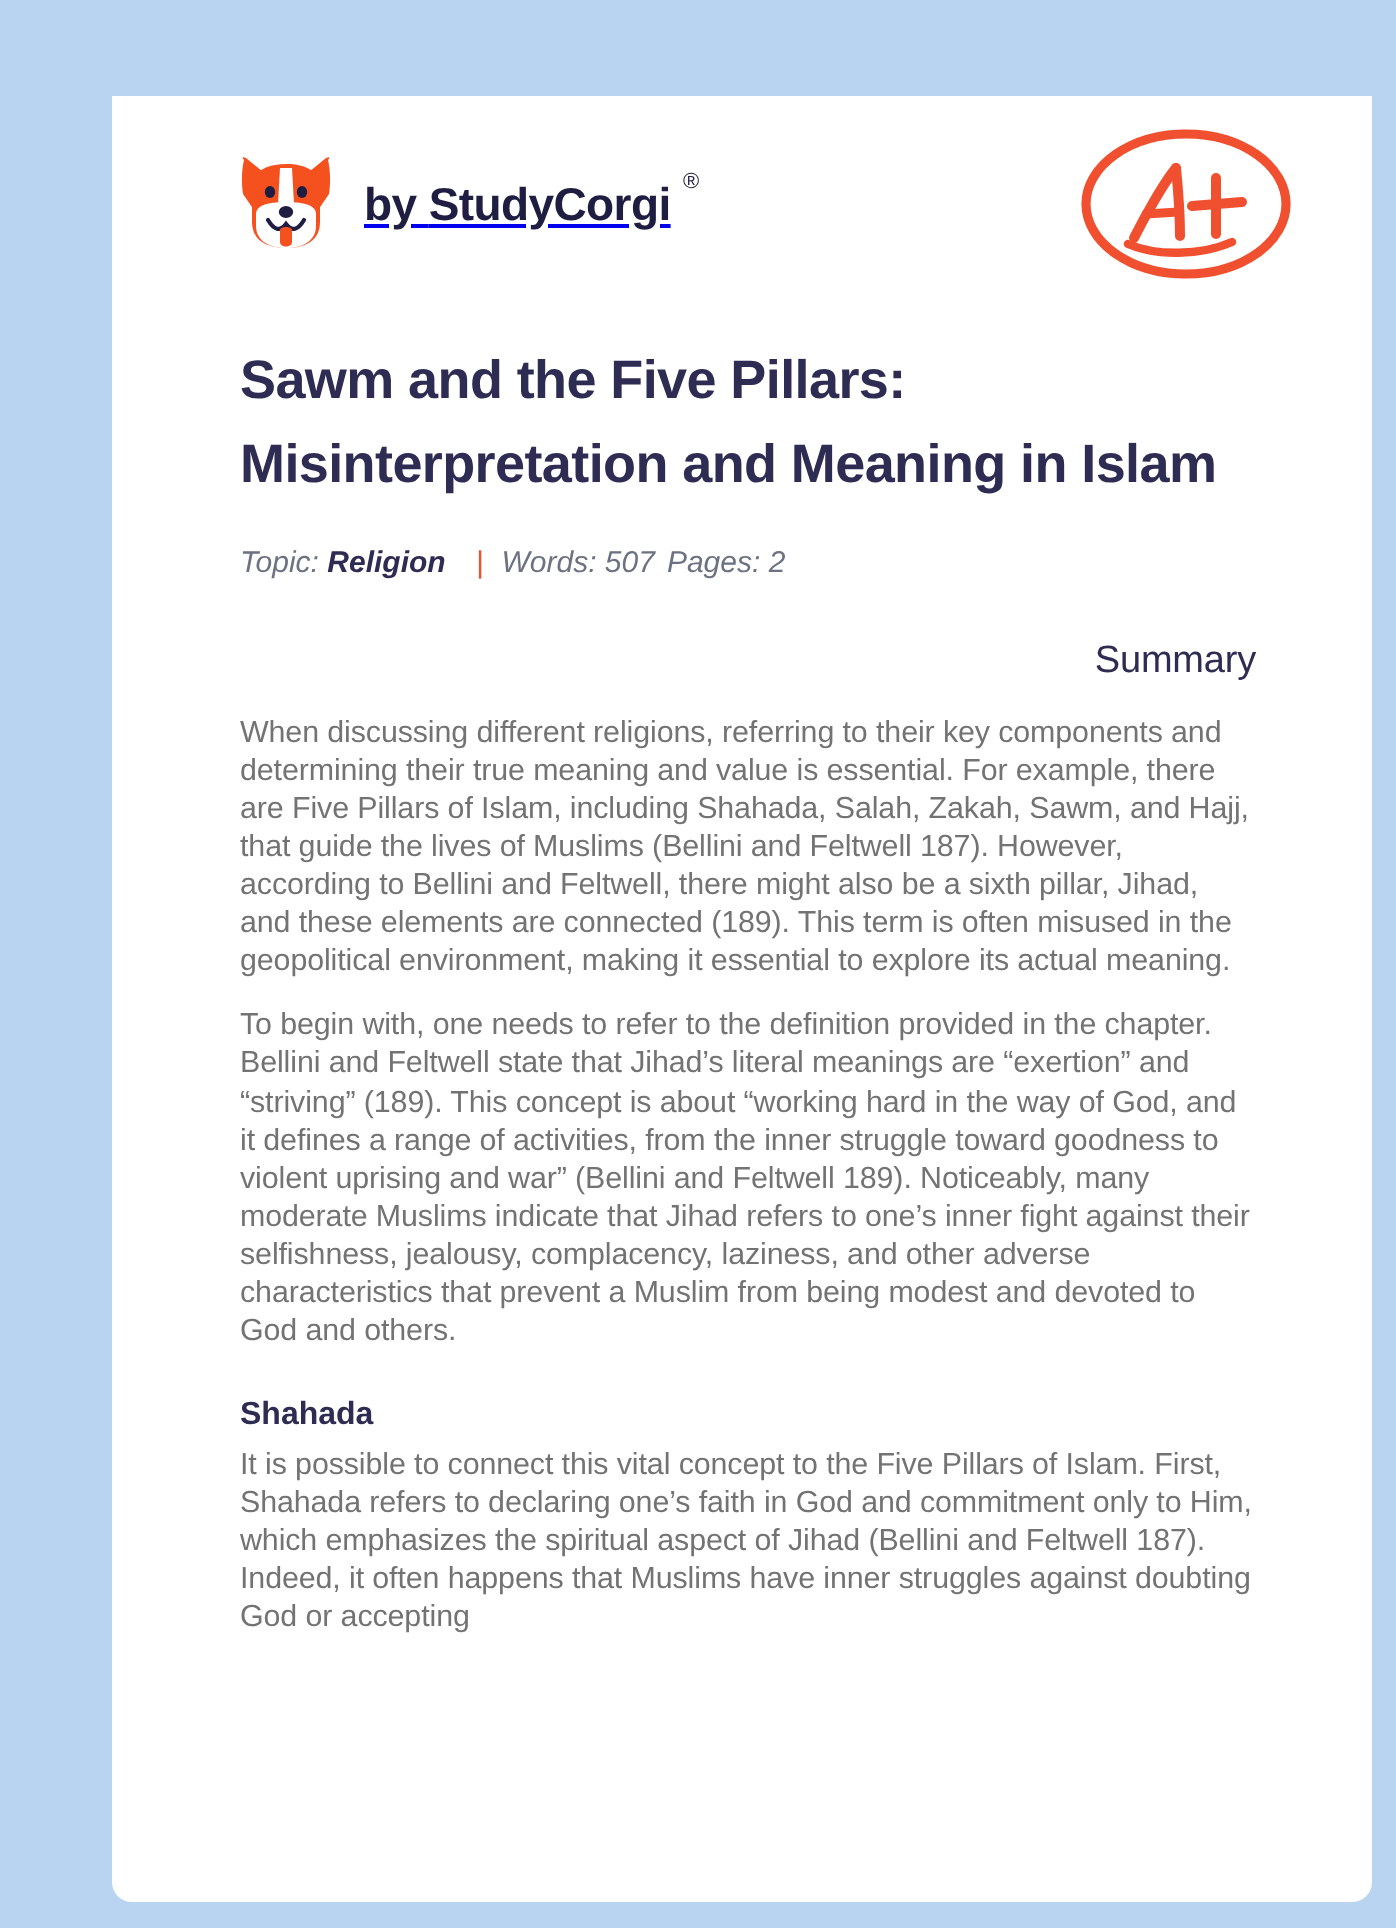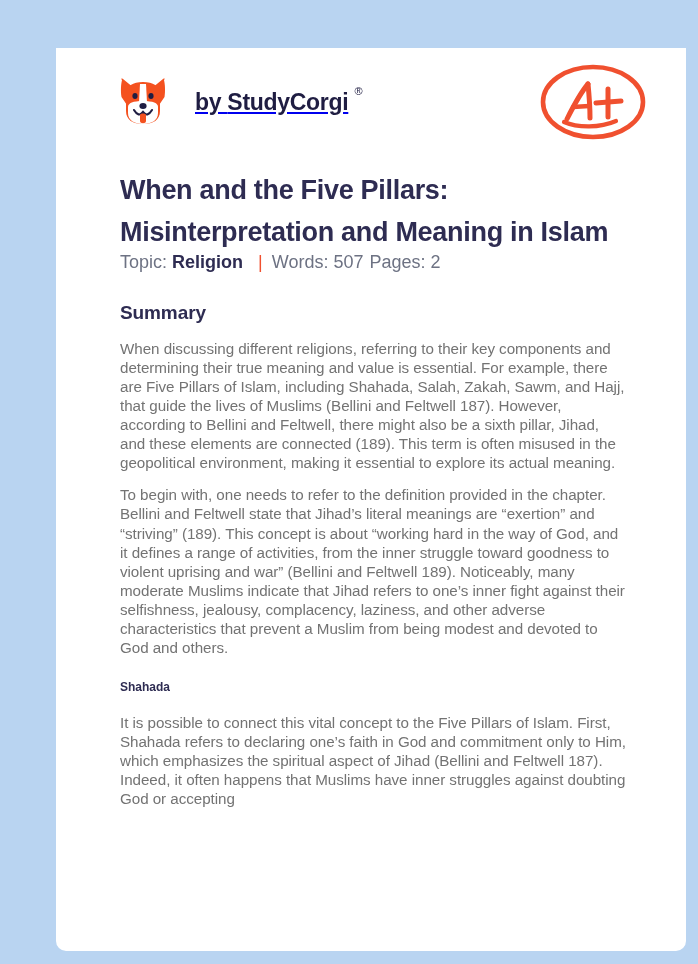--- a/index.html
+++ b/index.html
@@ -41,21 +41,21 @@
     width: 630px;
     height: 110px;
   }
 
   .brand {
     position: absolute;
     left: 64px;
     top: 25px;
     display: flex;
     align-items: center;
-    gap: 29px;
+    gap: 16px;
     height: 58px;
   }
 
   .corgi-icon { width: 46px; height: 50px; display: block; flex: 0 0 auto; }
 
   .brand-text {
     font-size: 23px;
     font-weight: 700;
     color: #1f1d42;
     letter-spacing: -0.3px;
@@ -91,55 +91,57 @@
   h1.title {
     margin: 0;
     font-size: 27px;
     line-height: 41.5px;
     font-weight: 700;
     color: #2e2c52;
     letter-spacing: -0.3px;
   }
 
   .meta {
-    margin-top: 0;
-    font-size: 18px;
+    margin-top: 21px;
+    font-size: 15px;
     color: #6d7283;
     line-height: 1;
     white-space: nowrap;
+    font-style: italic;
   }
   .meta .meta-value { color: #2e2c52; font-weight: 700; }
   .meta .sep { color: #f0502f; margin: 0 9px; font-weight: 400; }
   .meta .meta-group { margin-right: 6px; }
 
   h2.section-title {
     margin: 30px 0 0 0;
     font-size: 19px;
-    font-weight: 700;
+    font-weight: 400;
     color: #2e2c52;
     line-height: 1.3;
     letter-spacing: -0.1px;
+    text-align: right;
   }
 
   h3.sub-title {
     margin: 23px 0 0 0;
-    font-size: 12px;
+    font-size: 16px;
     font-weight: 700;
     color: #2e2c52;
     line-height: 1.3;
   }
 
   p.body-text {
     margin: 13px 0 0 0;
     font-size: 15.2px;
     line-height: 19.1px;
     color: #737373;
     letter-spacing: -0.05px;
   }
-  p.body-text.tight { margin-top: 17px; }
+  p.body-text.tight { margin-top: 4px; }
 </style>
 </head>
 <body>
 
 <div class="page-bg">
   <div class="paper">
 
     <div class="masthead">
 
       <a class="brand" href="#">
@@ -181,21 +183,21 @@
           <path d="M70 27 L70 55" stroke="#f0502f" stroke-width="5" fill="none" stroke-linecap="round"></path>
           <path d="M58 41 L83 39" stroke="#f0502f" stroke-width="5" fill="none" stroke-linecap="round"></path>
 
           <path d="M26 60 C40 66 62 66 78 59" stroke="#f0502f" stroke-width="4.2" fill="none" stroke-linecap="round"></path>
         </svg>
       </span>
     </div>
 
     <div class="article">
 
-      <h1 class="title">When and the Five Pillars: Misinterpretation and Meaning in Islam</h1>
+      <h1 class="title">Sawm and the Five Pillars: Misinterpretation and Meaning in Islam</h1>
 
       <div class="meta">
         <span class="meta-group"><span>Topic:</span>
           <span class="meta-value">Religion</span></span><span class="sep">|</span><span class="meta-group"><span>Words:</span>
           <span>507</span></span><span class="meta-group"><span>Pages:</span>
           <span>2</span></span>
       </div>
 
       <h2 class="section-title">Summary</h2>
       <p class="body-text">When discussing different religions, referring to their key components and determining their true meaning and value is essential. For example, there are Five Pillars of Islam, including Shahada, Salah, Zakah, Sawm, and Hajj, that guide the lives of Muslims (Bellini and Feltwell 187). However, according to Bellini and Feltwell, there might also be a sixth pillar, Jihad, and these elements are connected (189). This term is often misused in the geopolitical environment, making it essential to explore its actual meaning.</p>

